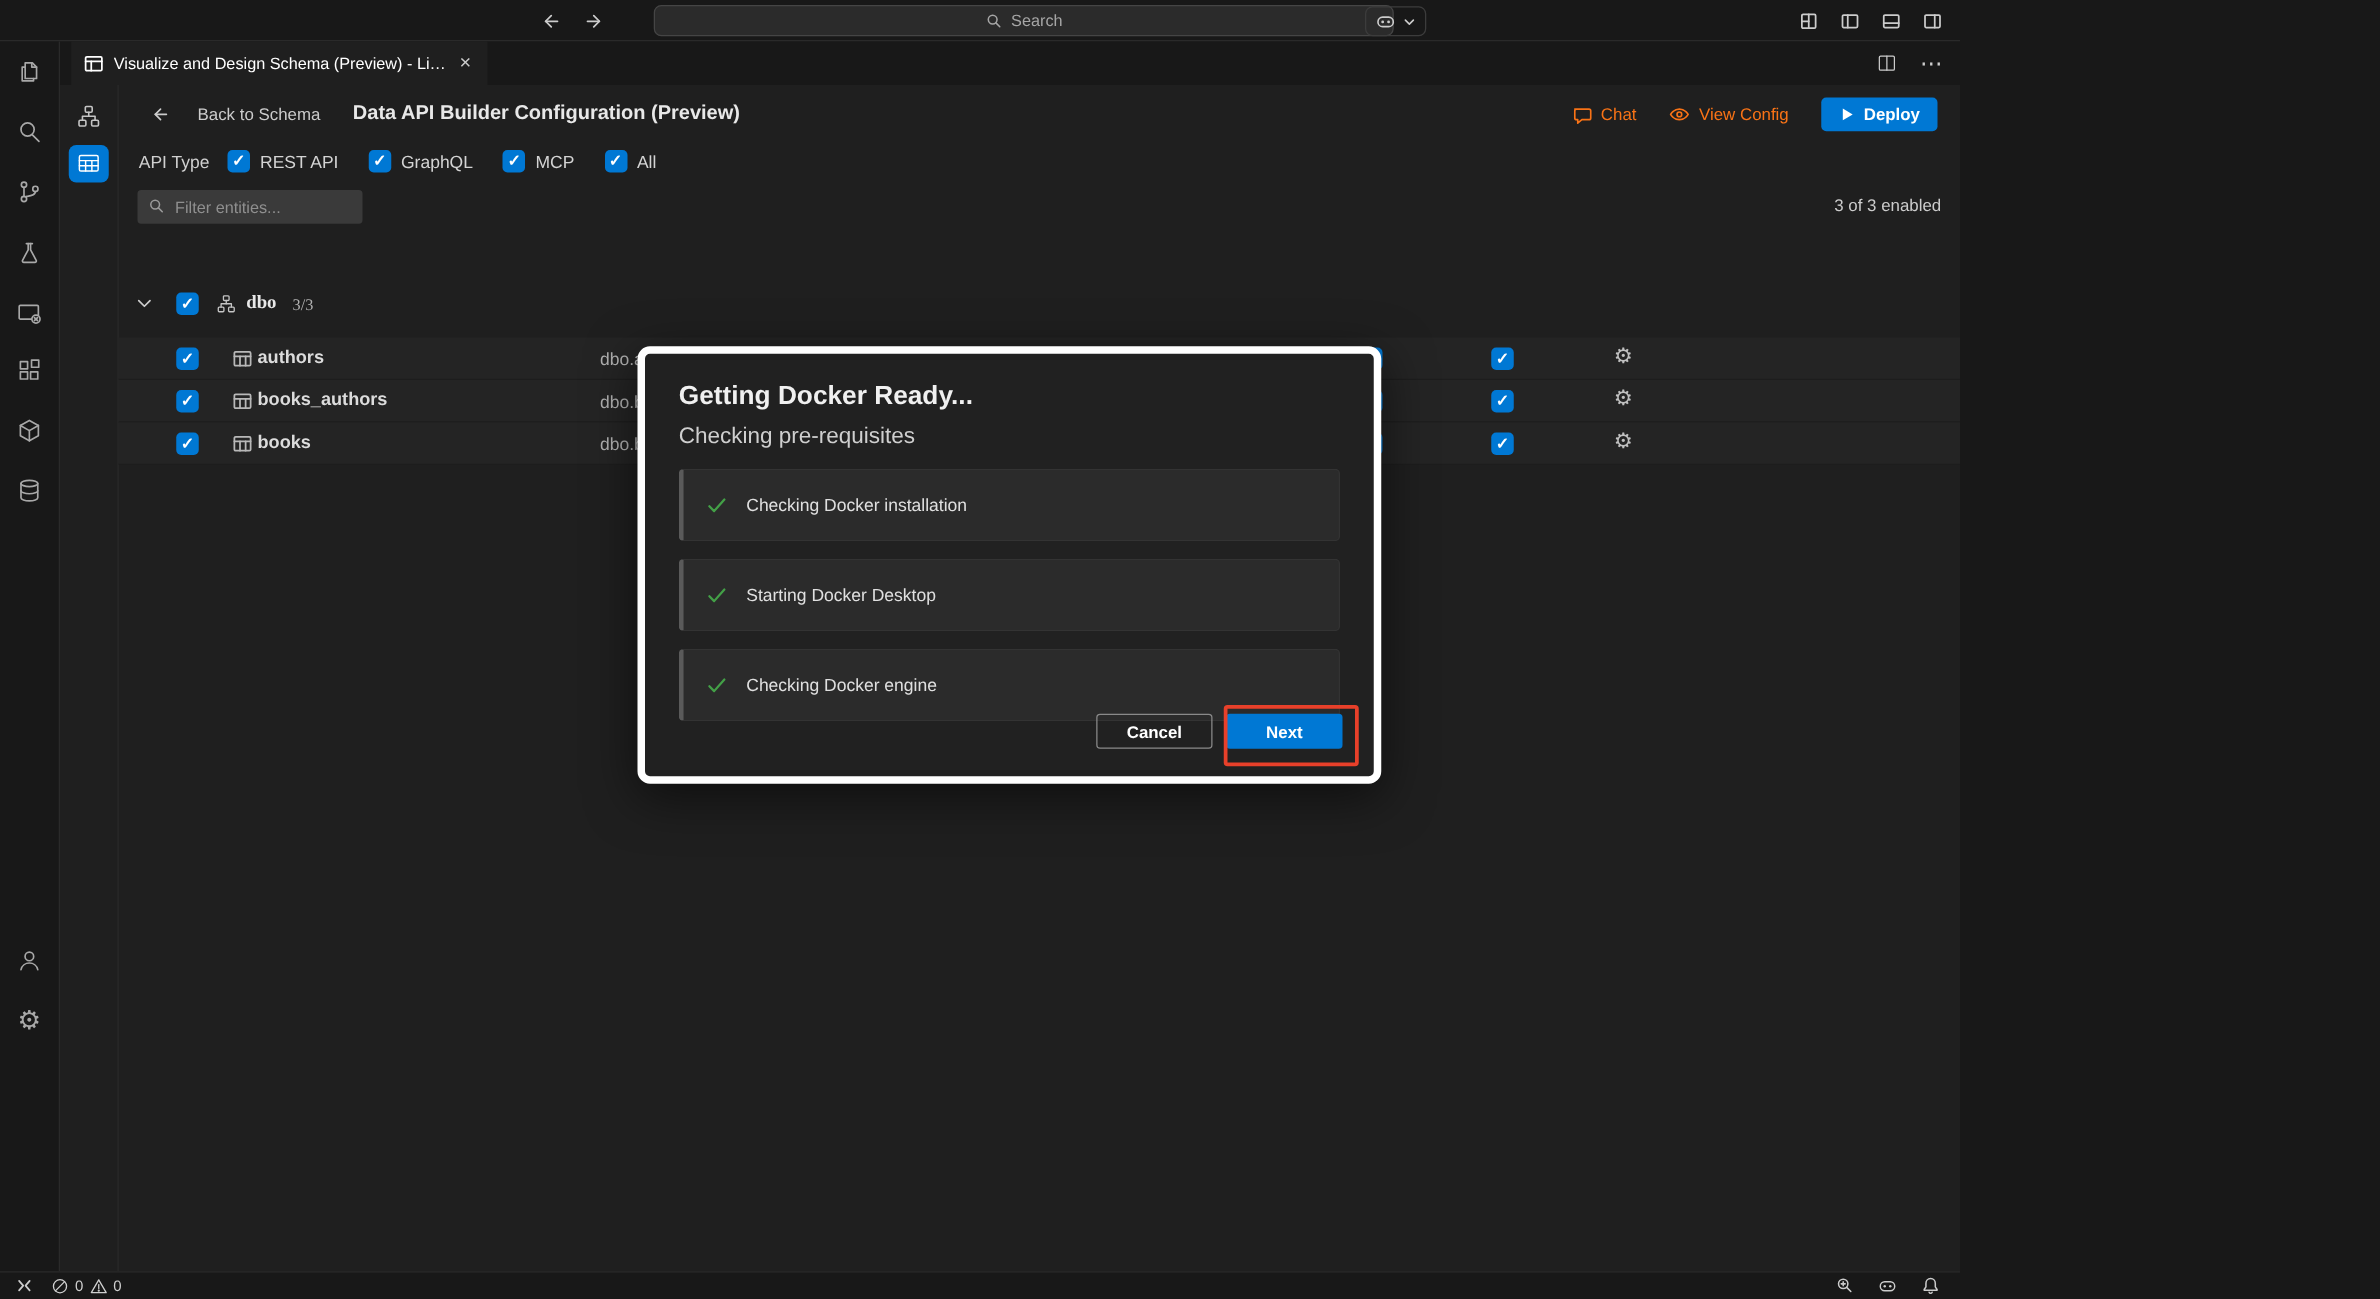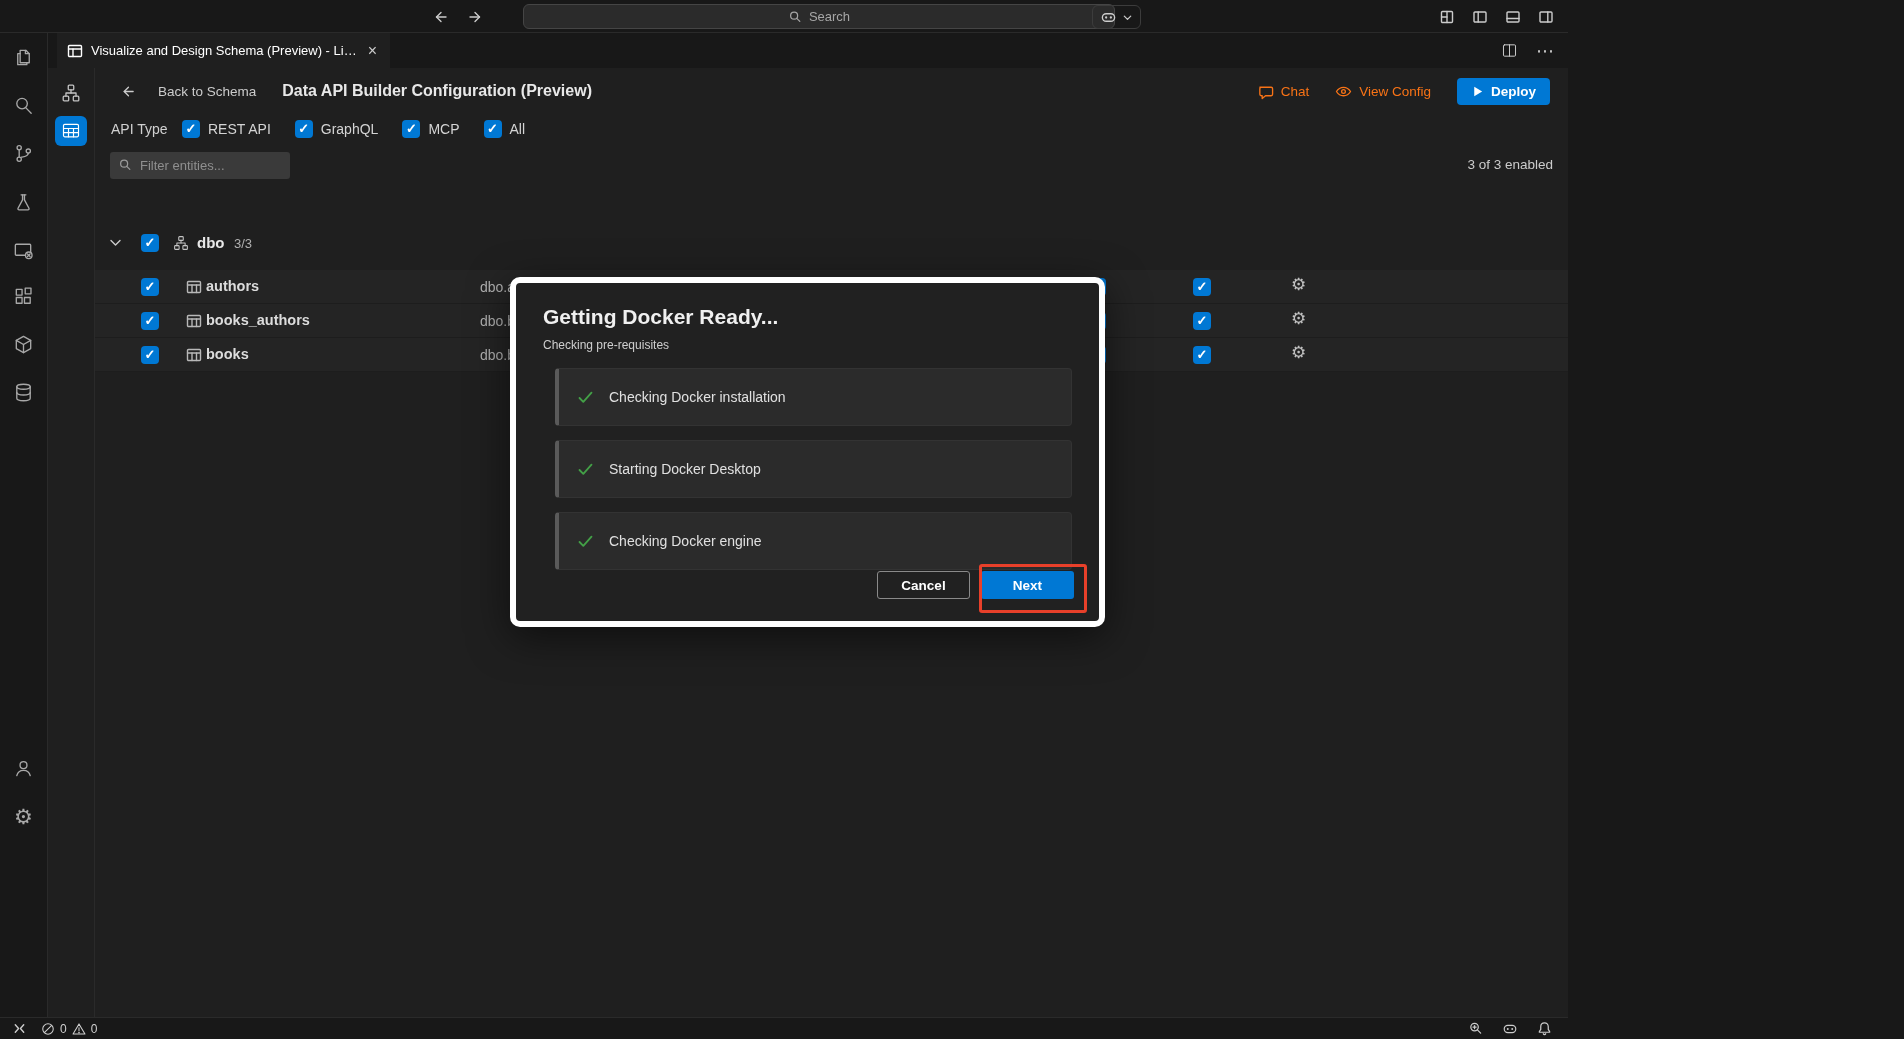--- a/index.html
+++ b/index.html
@@ -53,21 +53,21 @@
   .filter-input-wrap { position: absolute; left: 15px; top: 0; width: 180px; height: 27px; }
   .filter-input { width: 100%; height: 100%; background: #3a3a3a; border: none; border-radius: 3px; color: #cccccc; font-size: 13px; padding: 0 8px 0 30px; outline: none; font-family: inherit; }
   .filter-input::placeholder { color: #8f8f8f; }
   .filter-search-icon { position: absolute; left: 8px; top: 6px; color: #9a9a9a; pointer-events: none; }
   .enabled-summary { position: absolute; right: 15px; top: 5px; font-size: 13.5px; color: #cccccc; }
 
   .table-header { position: absolute; left: 0; top: 122px; right: 0; height: 30px; border-bottom: 1px solid #3a3a3a; font-size: 14px; color: #c8c8c8; }
   .th-abs { position: absolute; top: 5px; }
   .cb-abs { position: absolute; top: 3px; }
 
-  .group-row { position: absolute; left: 0; top: 158px; right: 0; height: 36px; cursor: pointer; }
+  .group-row { position: absolute; left: 0; top: 158px; right: 0; height: 36px; cursor: pointer; font-family: Liberation Serif, serif; }
   .group-chevron { position: absolute; left: 13px; top: 9px; color: #cccccc; background: none; border: none; cursor: pointer; }
   .group-name { position: absolute; left: 102px; top: 8px; font-size: 15px; font-weight: 700; color: #e8e8e8; }
   .group-count { position: absolute; left: 139px; top: 10px; font-size: 13px; color: #b0b0b0; }
   .schema-glyph { position: absolute; left: 77px; top: 8px; color: #c5c5c5; }
 
   .rows { position: absolute; left: 0; top: 202px; right: 0; }
   .erow { position: relative; height: 34px; background: #242424; border-bottom: 1px solid #1d1d1d; cursor: pointer; }
   .erow .cb-abs { top: 8px; }
   .row-table-icon { position: absolute; left: 91px; top: 9px; color: #b8b8b8; }
   .row-name { position: absolute; left: 111px; top: 8px; font-size: 14.5px; font-weight: 600; color: #dcdcdc; }
@@ -76,23 +76,23 @@
 
   
   .statusbar { position: absolute; left: 0; top: 1017px; width: 1568px; height: 22px; background: #181818; border-top: 1px solid #2a2a2a; display: flex; align-items: center; font-size: 12px; color: #cfcfcf; z-index: 5; }
   .sb-left { display: flex; align-items: center; gap: 12px; padding-left: 10px; }
   .sb-problems { display: flex; align-items: center; gap: 5px; cursor: pointer; }
   .sb-right { margin-left: auto; display: flex; align-items: center; gap: 15px; padding-right: 14px; }
 
   
   .dialog { position: absolute; left: 510px; top: 277px; width: 595px; height: 350px; background: #212121; border: 6px solid #ffffff; border-radius: 10px; box-shadow: 0 10px 40px rgba(0,0,0,0.55); z-index: 10; }
   .dlg-title { margin: 22px 27px 0; font-size: 21px; font-weight: 700; color: #f0f0f0; }
-  .dlg-sub { margin: 9px 27px 0; font-size: 12px; color: #cfcfcf; }
+  .dlg-sub { margin: 9px 27px 0; font-size: 18px; color: #cfcfcf; }
   .dlg-steps { margin: 16px 27px 0; }
-  .step { height: 58px; margin-bottom: 14px; background: #2b2b2b; border: 1px solid #333333; border-left: 4px solid #5a5a5a; border-radius: 4px; display: flex; align-items: center; padding-left: 18px; margin-left: 12px; }
+  .step { height: 58px; margin-bottom: 14px; background: #2b2b2b; border: 1px solid #333333; border-left: 4px solid #5a5a5a; border-radius: 4px; display: flex; align-items: center; padding-left: 18px; }
   .step-check { color: var(--color-success, #43a047); margin-right: 15px; }
   .step-label { font-size: 14px; color: #e0e0e0; }
   .dlg-footer { position: absolute; right: 25px; bottom: 22px; display: flex; gap: 11px; }
   .btn { width: 93px; height: 28px; border-radius: 3px; font-size: 13.5px; font-weight: 600; cursor: pointer; }
   .btn-cancel { background: transparent; border: 1px solid #8a8a8a; color: #ffffff; }
   .btn-next { background: var(--color-accent, #0078d4); border: none; color: #ffffff; }
 
   .annotation-box { position: absolute; left: 979px; top: 564px; width: 108px; height: 49px; border: 3px solid var(--color-annotation, #e8402a); border-radius: 3px; z-index: 20; pointer-events: none; }
 </style>
 </head>

